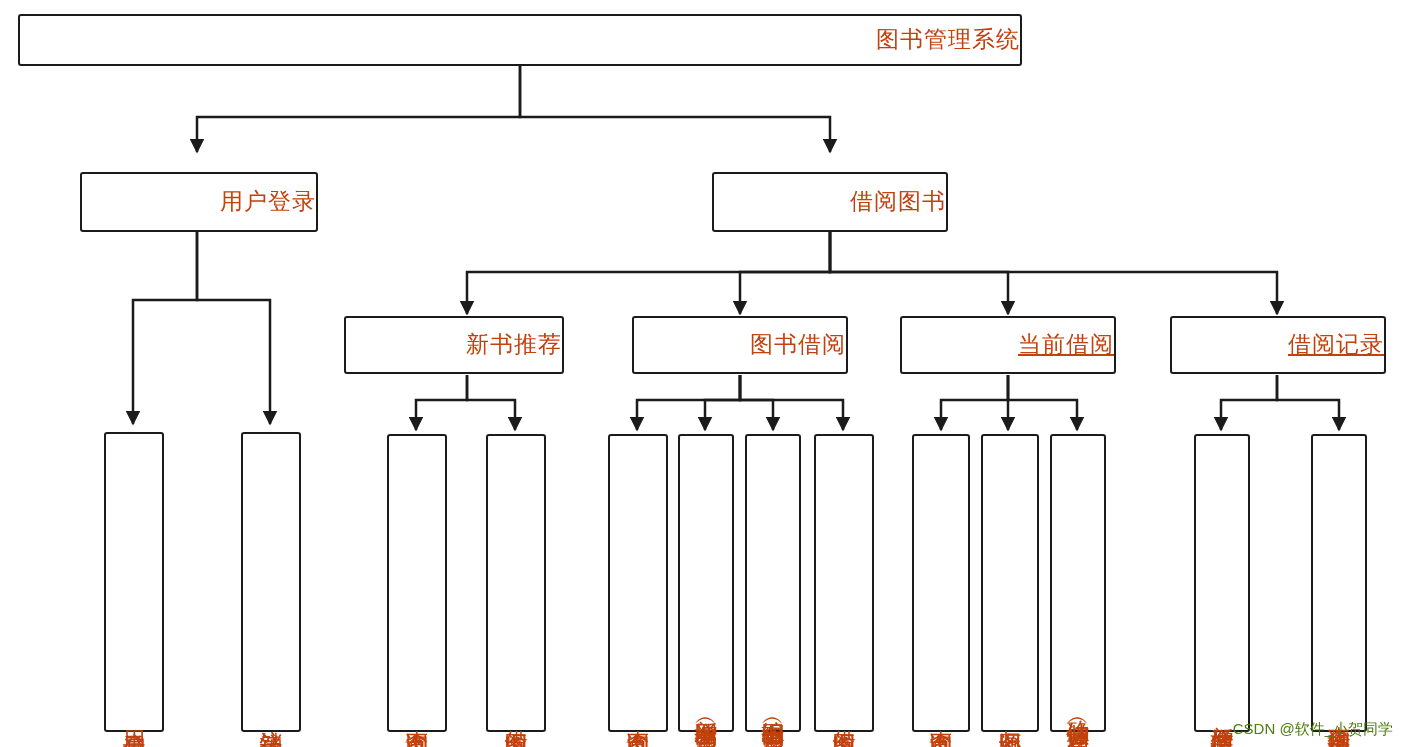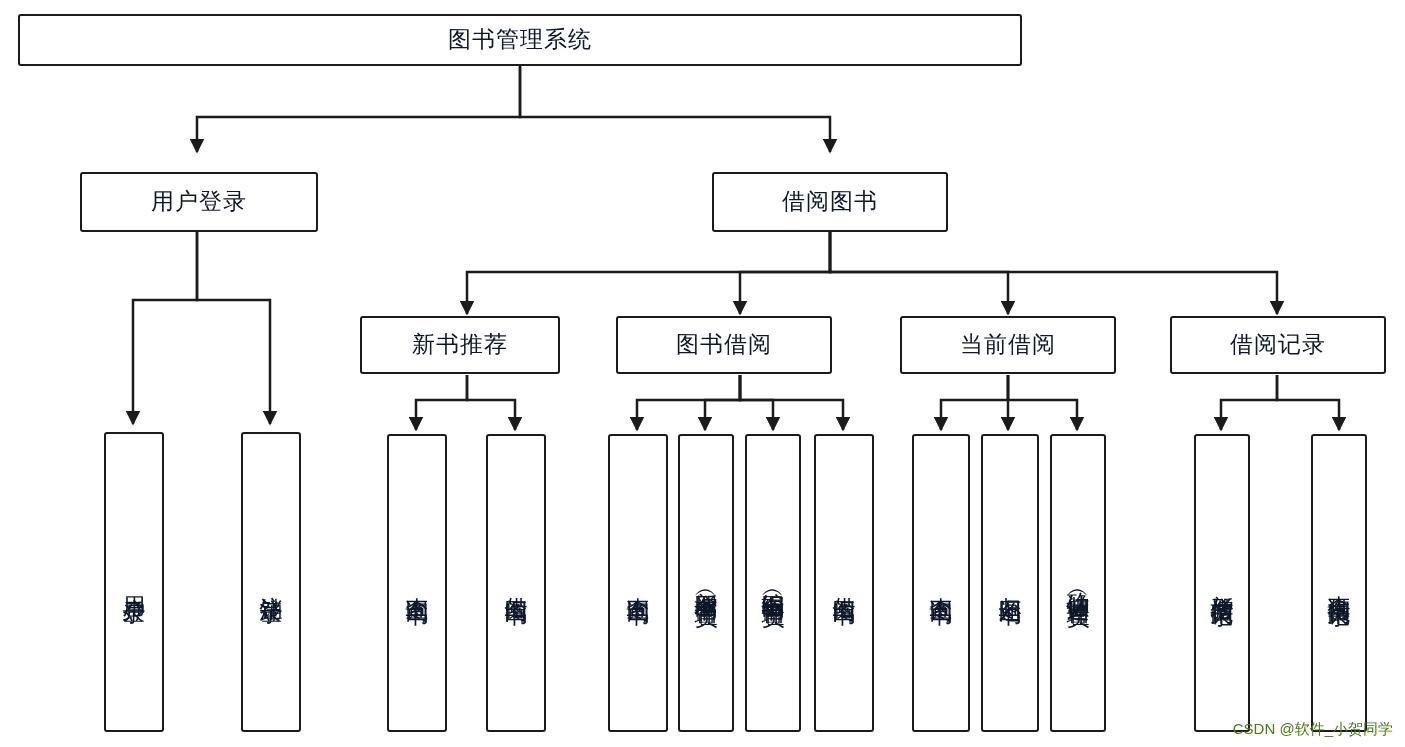--- a/index.html
+++ b/index.html
@@ -26,22 +26,22 @@
     pointer-events: none;
   }
   .node {
     position: absolute;
     box-sizing: border-box;
     border: 2px solid #1b1b1b;
     background: #ffffff;
     border-radius: 3px;
     display: flex;
     align-items: center;
-    justify-content: center;
-    color: #0f172a;
+    justify-content: flex-end;
+    color: #c2410c;
     text-align: center;
     line-height: 1.18;
     z-index: 2;
   }
   .node.horizontal {
     font-size: 23px;
     letter-spacing: 1px;
   }
   .node.vertical {
     writing-mode: vertical-rl;
@@ -111,33 +111,33 @@
   </div>
 
   <div class="node horizontal" style="left:80px; top:172px; width:238px; height:60px;">
     <span class="label">用户登录</span>
   </div>
 
   <div class="node horizontal" style="left:712px; top:172px; width:236px; height:60px;">
     <span class="label">借阅图书</span>
   </div>
 
-  <div class="node horizontal" style="left:360px; top:316px; width:200px; height:58px;">
+  <div class="node horizontal" style="left:344px; top:316px; width:220px; height:58px;">
     <span class="label">新书推荐</span>
   </div>
 
-  <div class="node horizontal" style="left:616px; top:316px; width:216px; height:58px;">
+  <div class="node horizontal" style="left:632px; top:316px; width:216px; height:58px;">
     <span class="label">图书借阅</span>
   </div>
 
-  <div class="node horizontal" style="left:900px; top:316px; width:216px; height:58px;">
+  <div class="node horizontal" style="left:900px; top:316px; width:216px; height:58px;text-decoration:underline;">
     <span class="label">当前借阅</span>
   </div>
 
-  <div class="node horizontal" style="left:1170px; top:316px; width:216px; height:58px;">
+  <div class="node horizontal" style="left:1170px; top:316px; width:216px; height:58px;text-decoration:underline;">
     <span class="label">借阅记录</span>
   </div>
 
   <div class="node vertical" style="left:104px; top:432px; width:60px; height:300px;">
     <span class="label">用户登录</span>
   </div>
 
   <div class="node vertical" style="left:241px; top:432px; width:60px; height:300px;">
     <span class="label">注销登录</span>
   </div>

